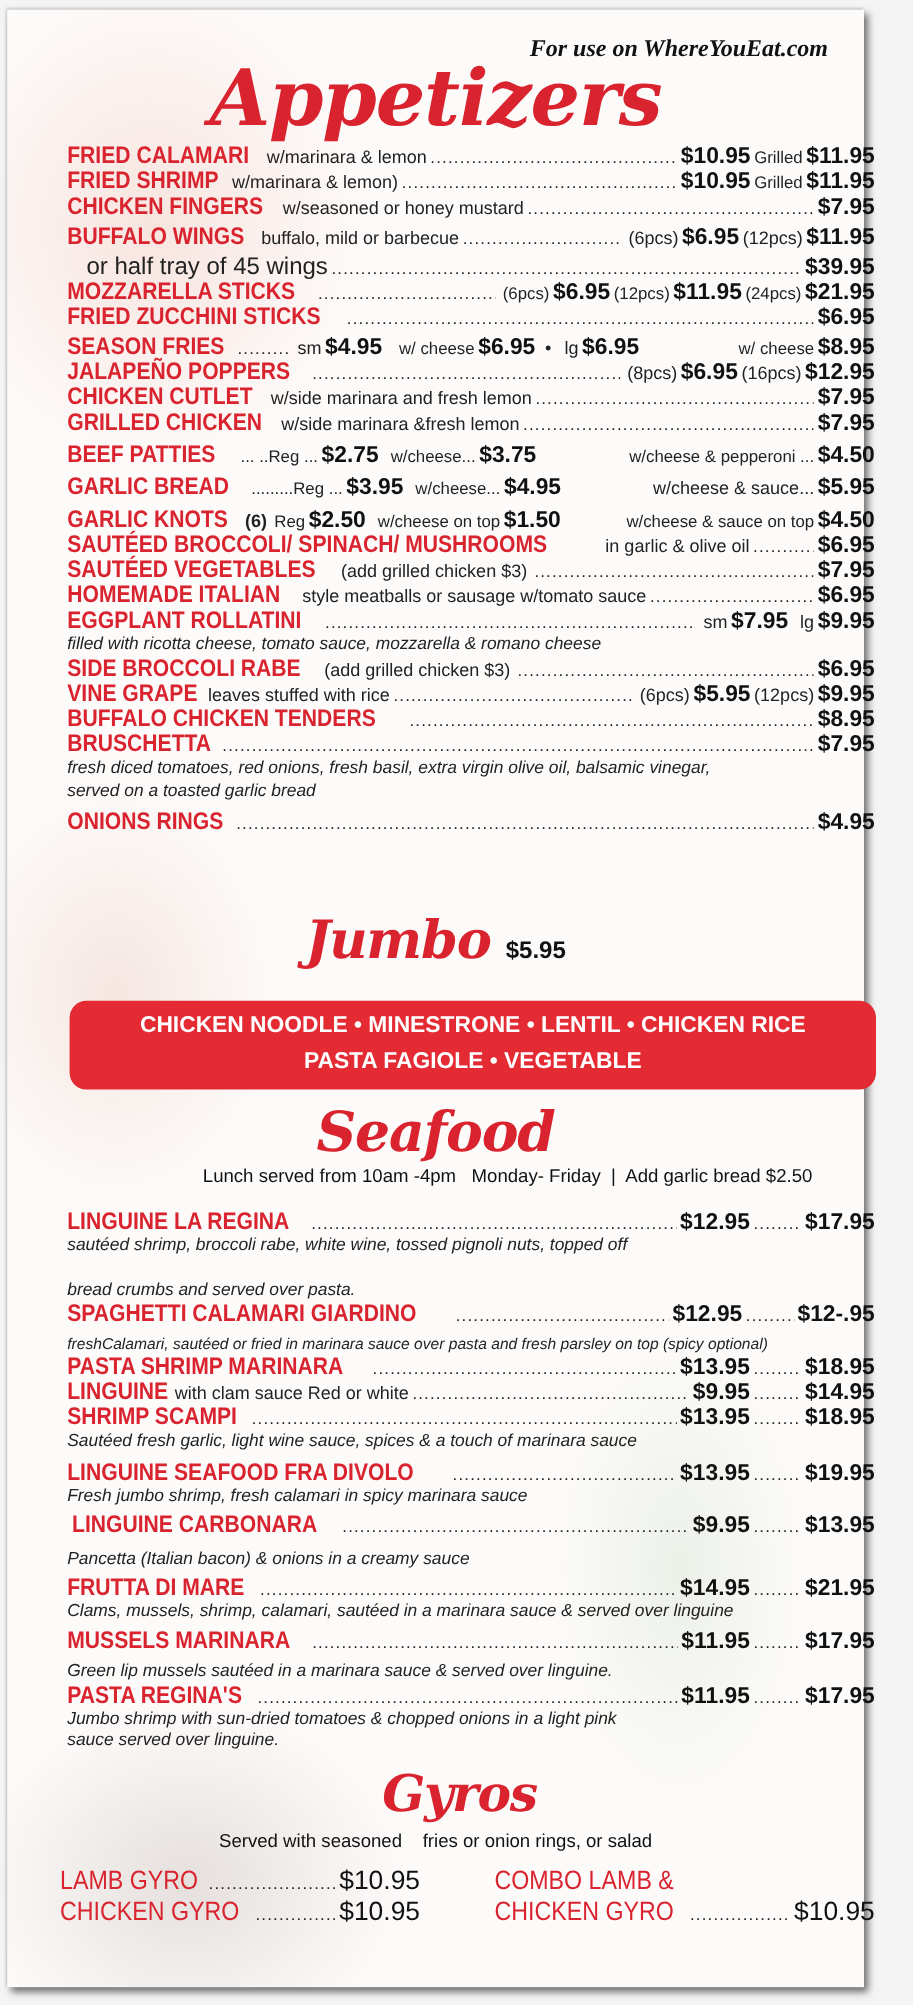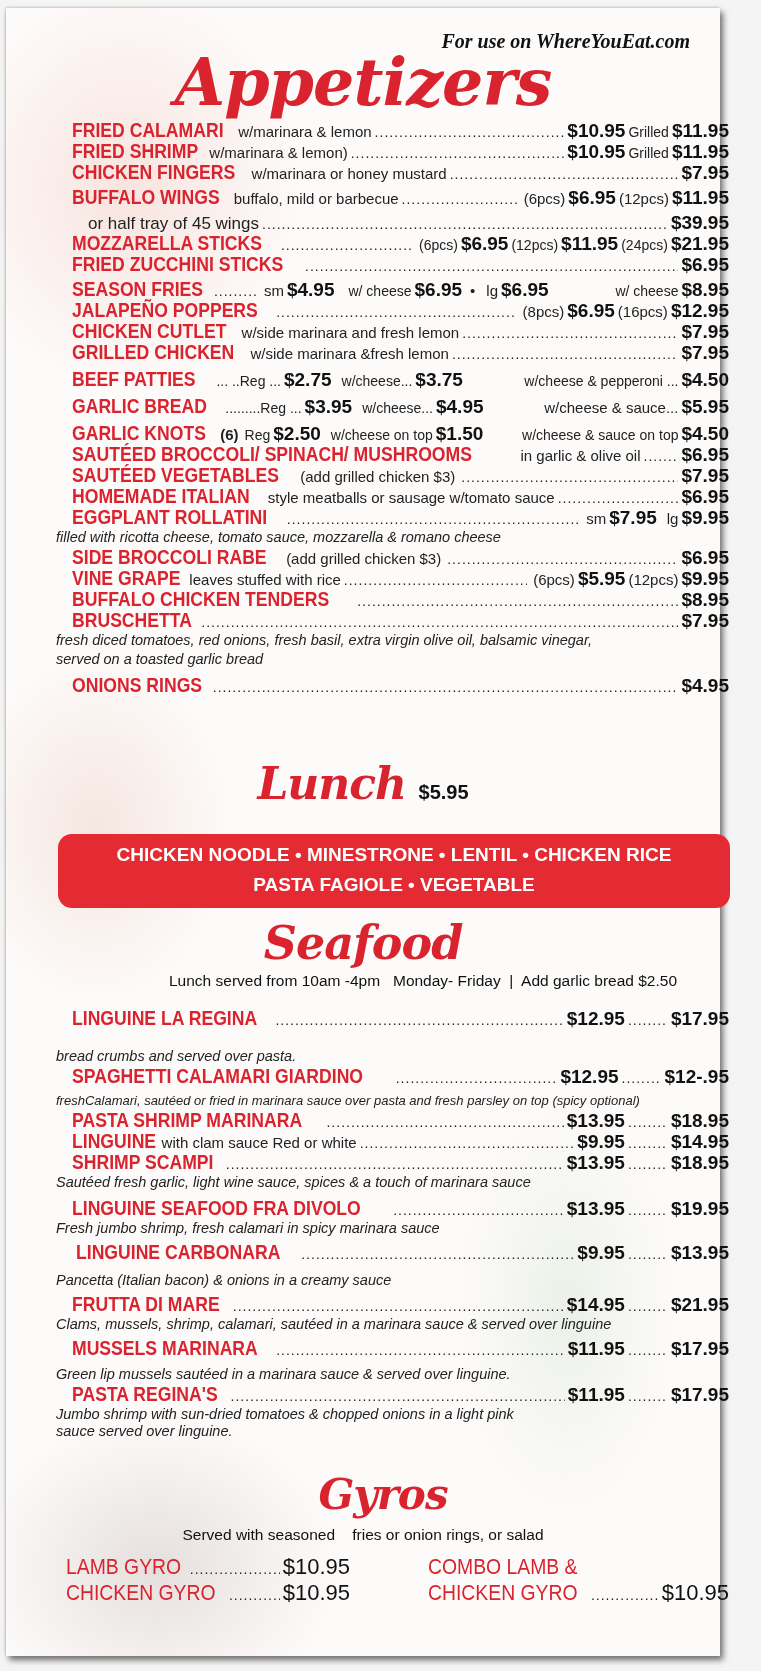--- a/index.html
+++ b/index.html
@@ -24,21 +24,21 @@
     font-size:20px; color:#111;
   }
   .script {
     font-family:"DejaVu Serif", serif; font-style:italic; font-weight:bold;
     color:#d9232e; letter-spacing:-1px;
   }
   .sec-title { position:absolute; text-align:center; left:0; width:100%; }
   .menu { position:absolute; left:50px; width:673px; }
   .row {
     display:flex; align-items:baseline; white-space:nowrap; height:21px; line-height:21px;
-    font-size:19px; color:#111;margin-left:16px;
+    font-size:19px; color:#111;
   }
   .name { color:#d9232e; font-weight:bold; font-size:20px; transform:scaleX(0.88); transform-origin:left; display:inline-block; margin-right:-10px; }
   .desc { font-size:15px; margin-left:4px; color:#222; }
   .dots { flex:1; overflow:hidden; margin:0 3px; color:#222; font-size:14px; letter-spacing:1px; }
   .dots::before { content:"................................................................................................................................................................................................................"; }
   .price { font-weight:bold; font-size:19px; color:#111; }
   .sub { font-size:14px; color:#222; margin:0 3px; }
   .plain { font-size:15px; color:#222; margin:0 3px; }
   .note { font-style:italic; font-size:14.5px; color:#222; height:19px; line-height:19px; white-space:nowrap; }
   .soup-banner {
@@ -71,35 +71,35 @@
     <div class="row">
       <span class="name">FRIED SHRIMP</span>
       <span class="desc">w/marinara &amp; lemon)</span>
       <span class="dots"></span>
       <span class="price">$10.95</span>
       <span class="sub">Grilled</span>
       <span class="price">$11.95</span>
     </div>
     <div class="row">
       <span class="name">CHICKEN FINGERS</span>
-      <span class="desc">w/marinara or honey mustard</span>
+      <span class="desc">w/seasoned or honey mustard</span>
       <span class="dots"></span>
       <span class="price">$7.95</span>
     </div>
     <div class="row" style="margin-top:4px">
       <span class="name">BUFFALO WINGS</span>
       <span class="desc">buffalo, mild or barbecue</span>
       <span class="dots"></span>
       <span class="plain">(6pcs)</span>
       <span class="price">$6.95</span>
       <span class="plain">(12pcs)</span>
       <span class="price">$11.95</span>
     </div>
     <div class="row" style="margin-top:4px;padding-left:12px">
-      <span class="desc" style="font-size:17px">or half tray of 45 wings</span>
+      <span class="desc" style="font-size:20px">or half tray of 45 wings</span>
       <span class="dots"></span>
       <span class="price">$39.95</span>
     </div>
     <div class="row">
       <span class="name">MOZZARELLA STICKS</span>
       <span class="dots"></span>
       <span class="sub">(6pcs)</span>
       <span class="price">$6.95</span>
       <span class="sub">(12pcs)</span>
       <span class="price">$11.95</span>
@@ -231,39 +231,40 @@
     <div class="note">fresh diced tomatoes, red onions, fresh basil, extra virgin olive oil, balsamic vinegar,</div>
     <div class="note">served on a toasted garlic bread</div>
     <div class="row" style="margin-top:6px">
       <span class="name">ONIONS RINGS</span>
       <span class="dots"></span>
       <span class="price">$4.95</span>
     </div>
   </div>
 
   <div class="sec-title" style="top:750px;">
-    <span class="script" style="font-size:44px">Lunch</span>
+    <span class="script" style="font-size:44px">Jumbo</span>
     <span style="font-size:20px;font-weight:bold;margin-left:8px;color:#111">$5.95</span>
   </div>
   <div class="soup-banner">
     <div>CHICKEN NOODLE • MINESTRONE • LENTIL • CHICKEN RICE</div>
     <div>PASTA FAGIOLE • VEGETABLE</div>
   </div>
 
   <div class="sec-title script" style="top:908px;font-size:46px;">Seafood</div>
   <div class="center-line" style="top:964px;white-space:pre;left:60px;">Lunch served from 10am -4pm   Monday- Friday  |  Add garlic bread $2.50</div>
 
   <div class="menu" style="top:1000px;">
     <div class="row">
       <span class="name">LINGUINE LA REGINA</span>
       <span class="dots"></span>
       <span class="price">$12.95</span>
       <span class="dots" style="flex:0 0 40px"></span>
       <span class="price">$17.95</span>
     </div>
+    <div class="note">sautéed shrimp, broccoli rabe, white wine, tossed pignoli nuts, topped off</div>
     <div class="note" style="margin-top:18px">bread crumbs and served over pasta.</div>
     <div class="row">
       <span class="name">SPAGHETTI CALAMARI GIARDINO</span>
       <span class="dots"></span>
       <span class="price">$12.95</span>
       <span class="dots" style="flex:0 0 40px"></span>
       <span class="price">$12-.95</span>
     </div>
     <div class="note" style="margin-top:4px;font-size:13px">freshCalamari, sautéed or fried in marinara sauce over pasta and fresh  parsley on top (spicy optional)</div>
     <div class="row">

